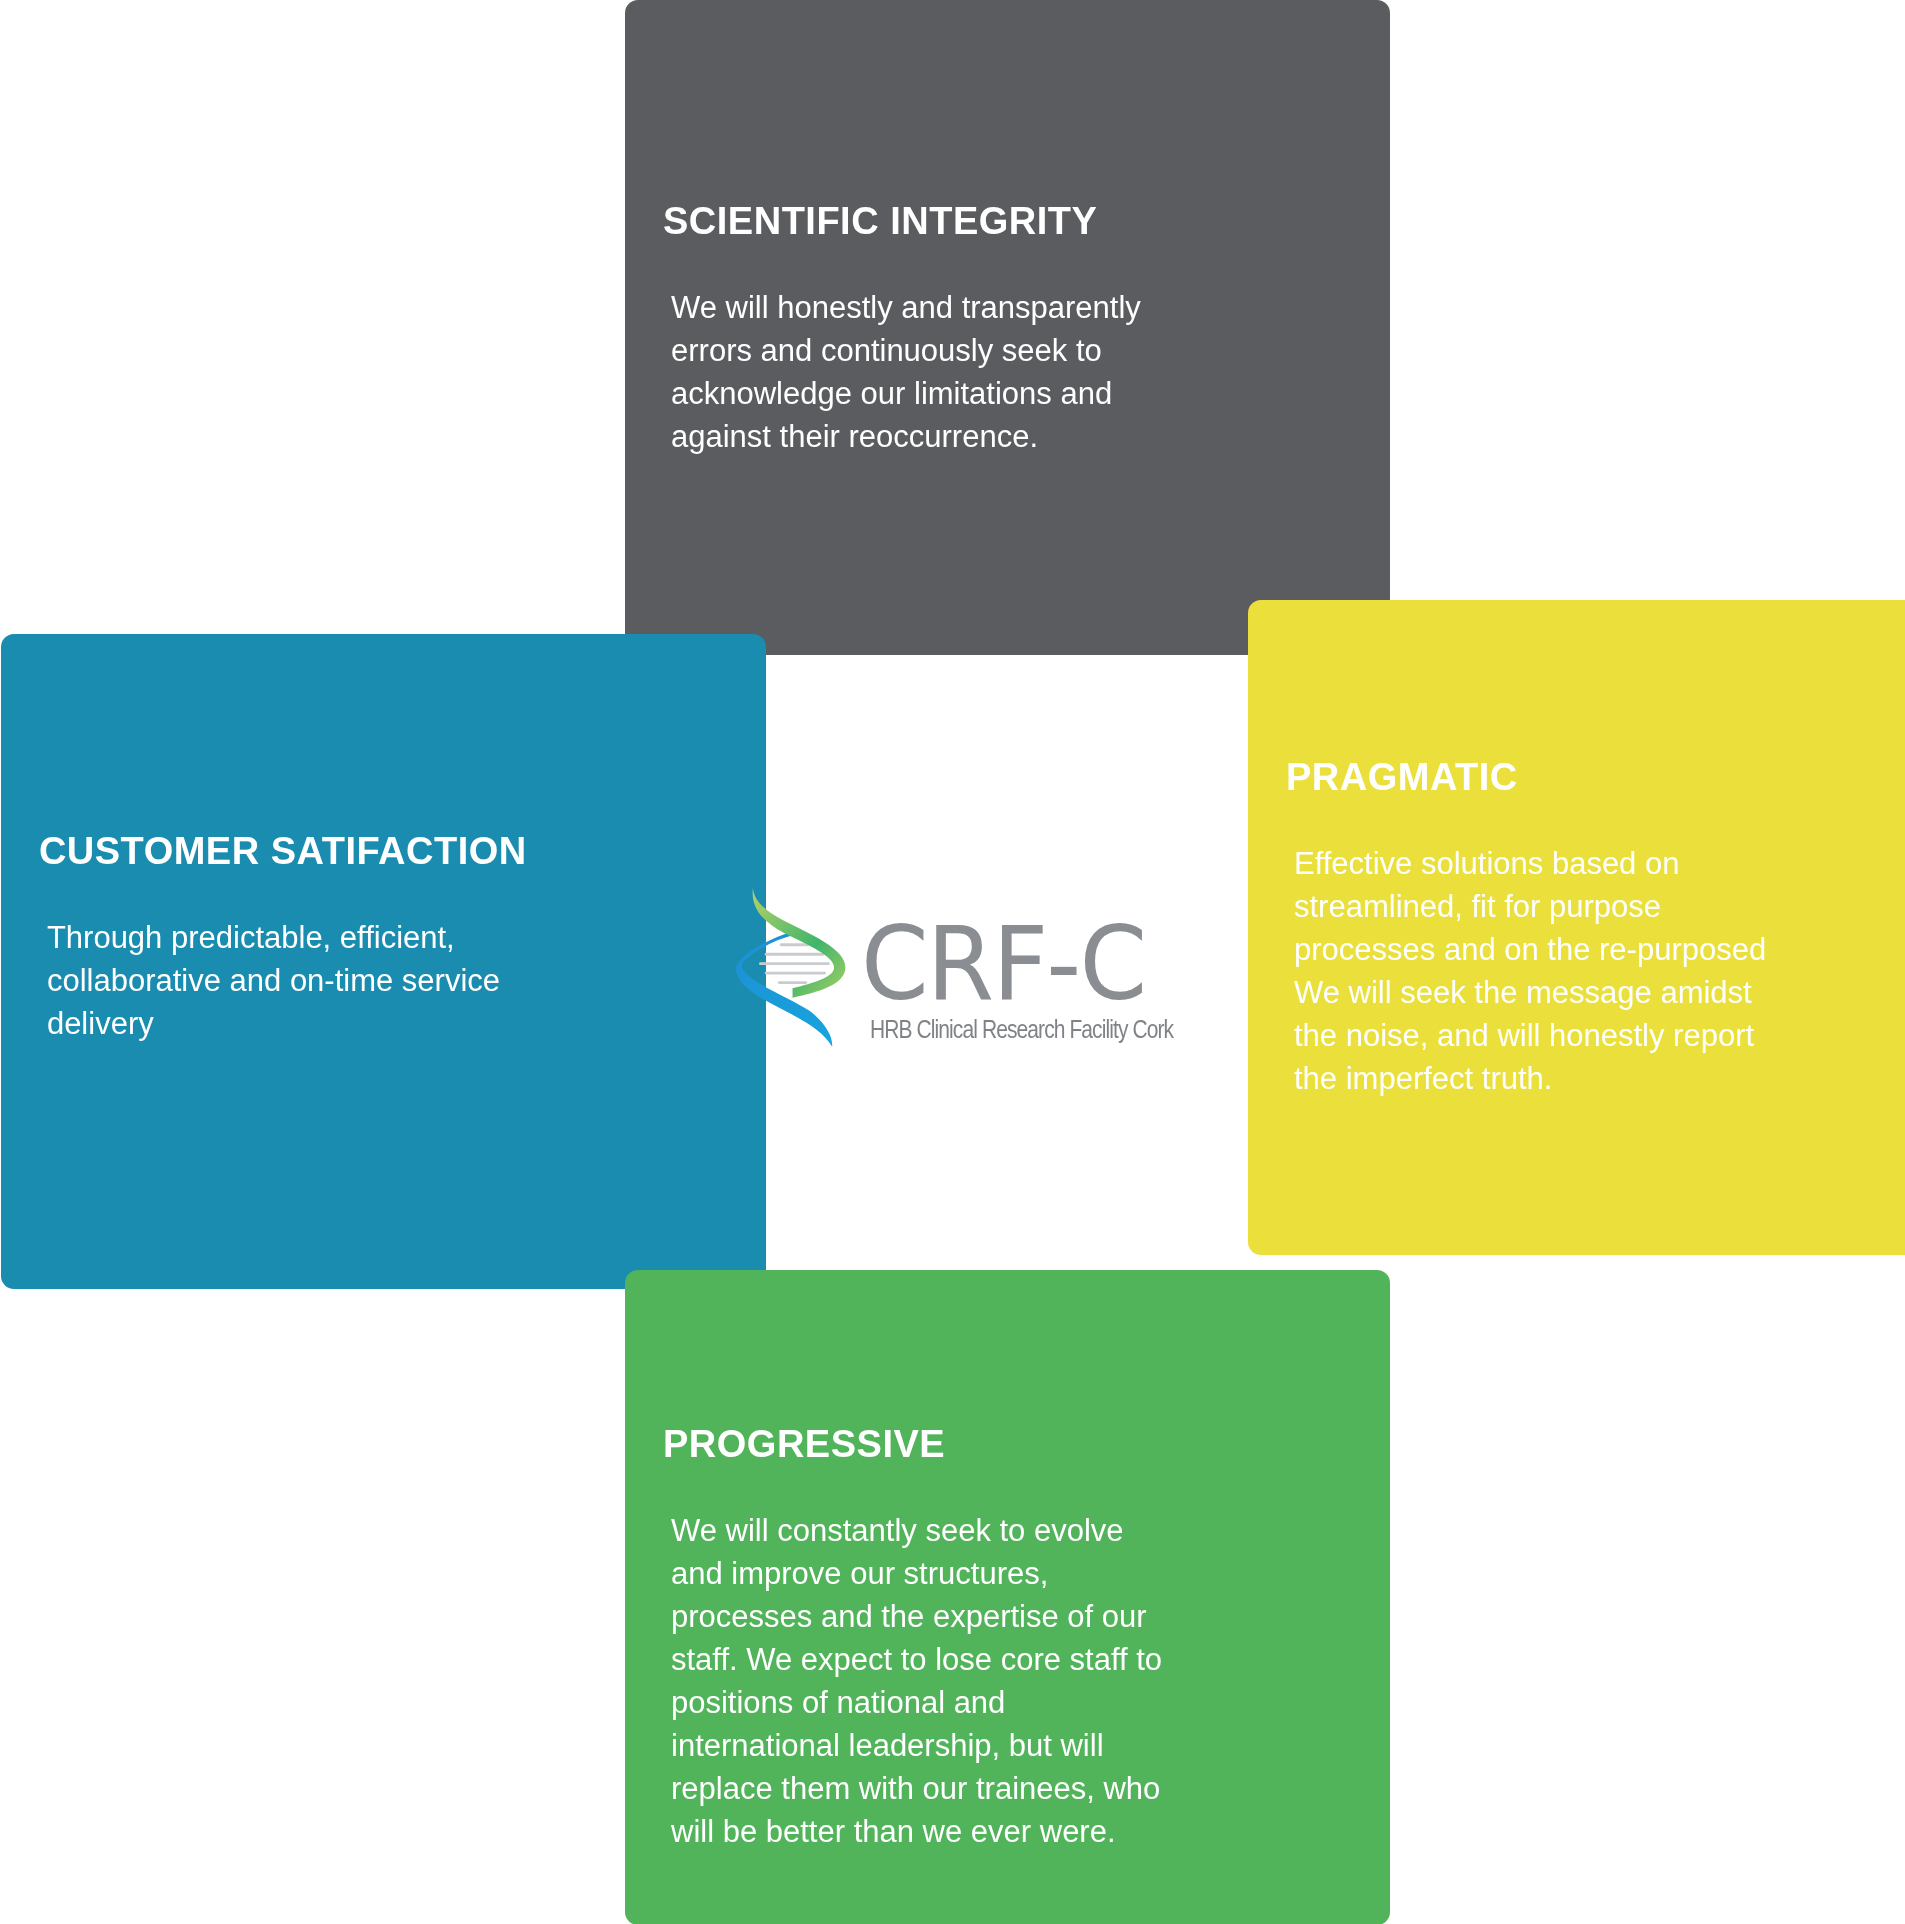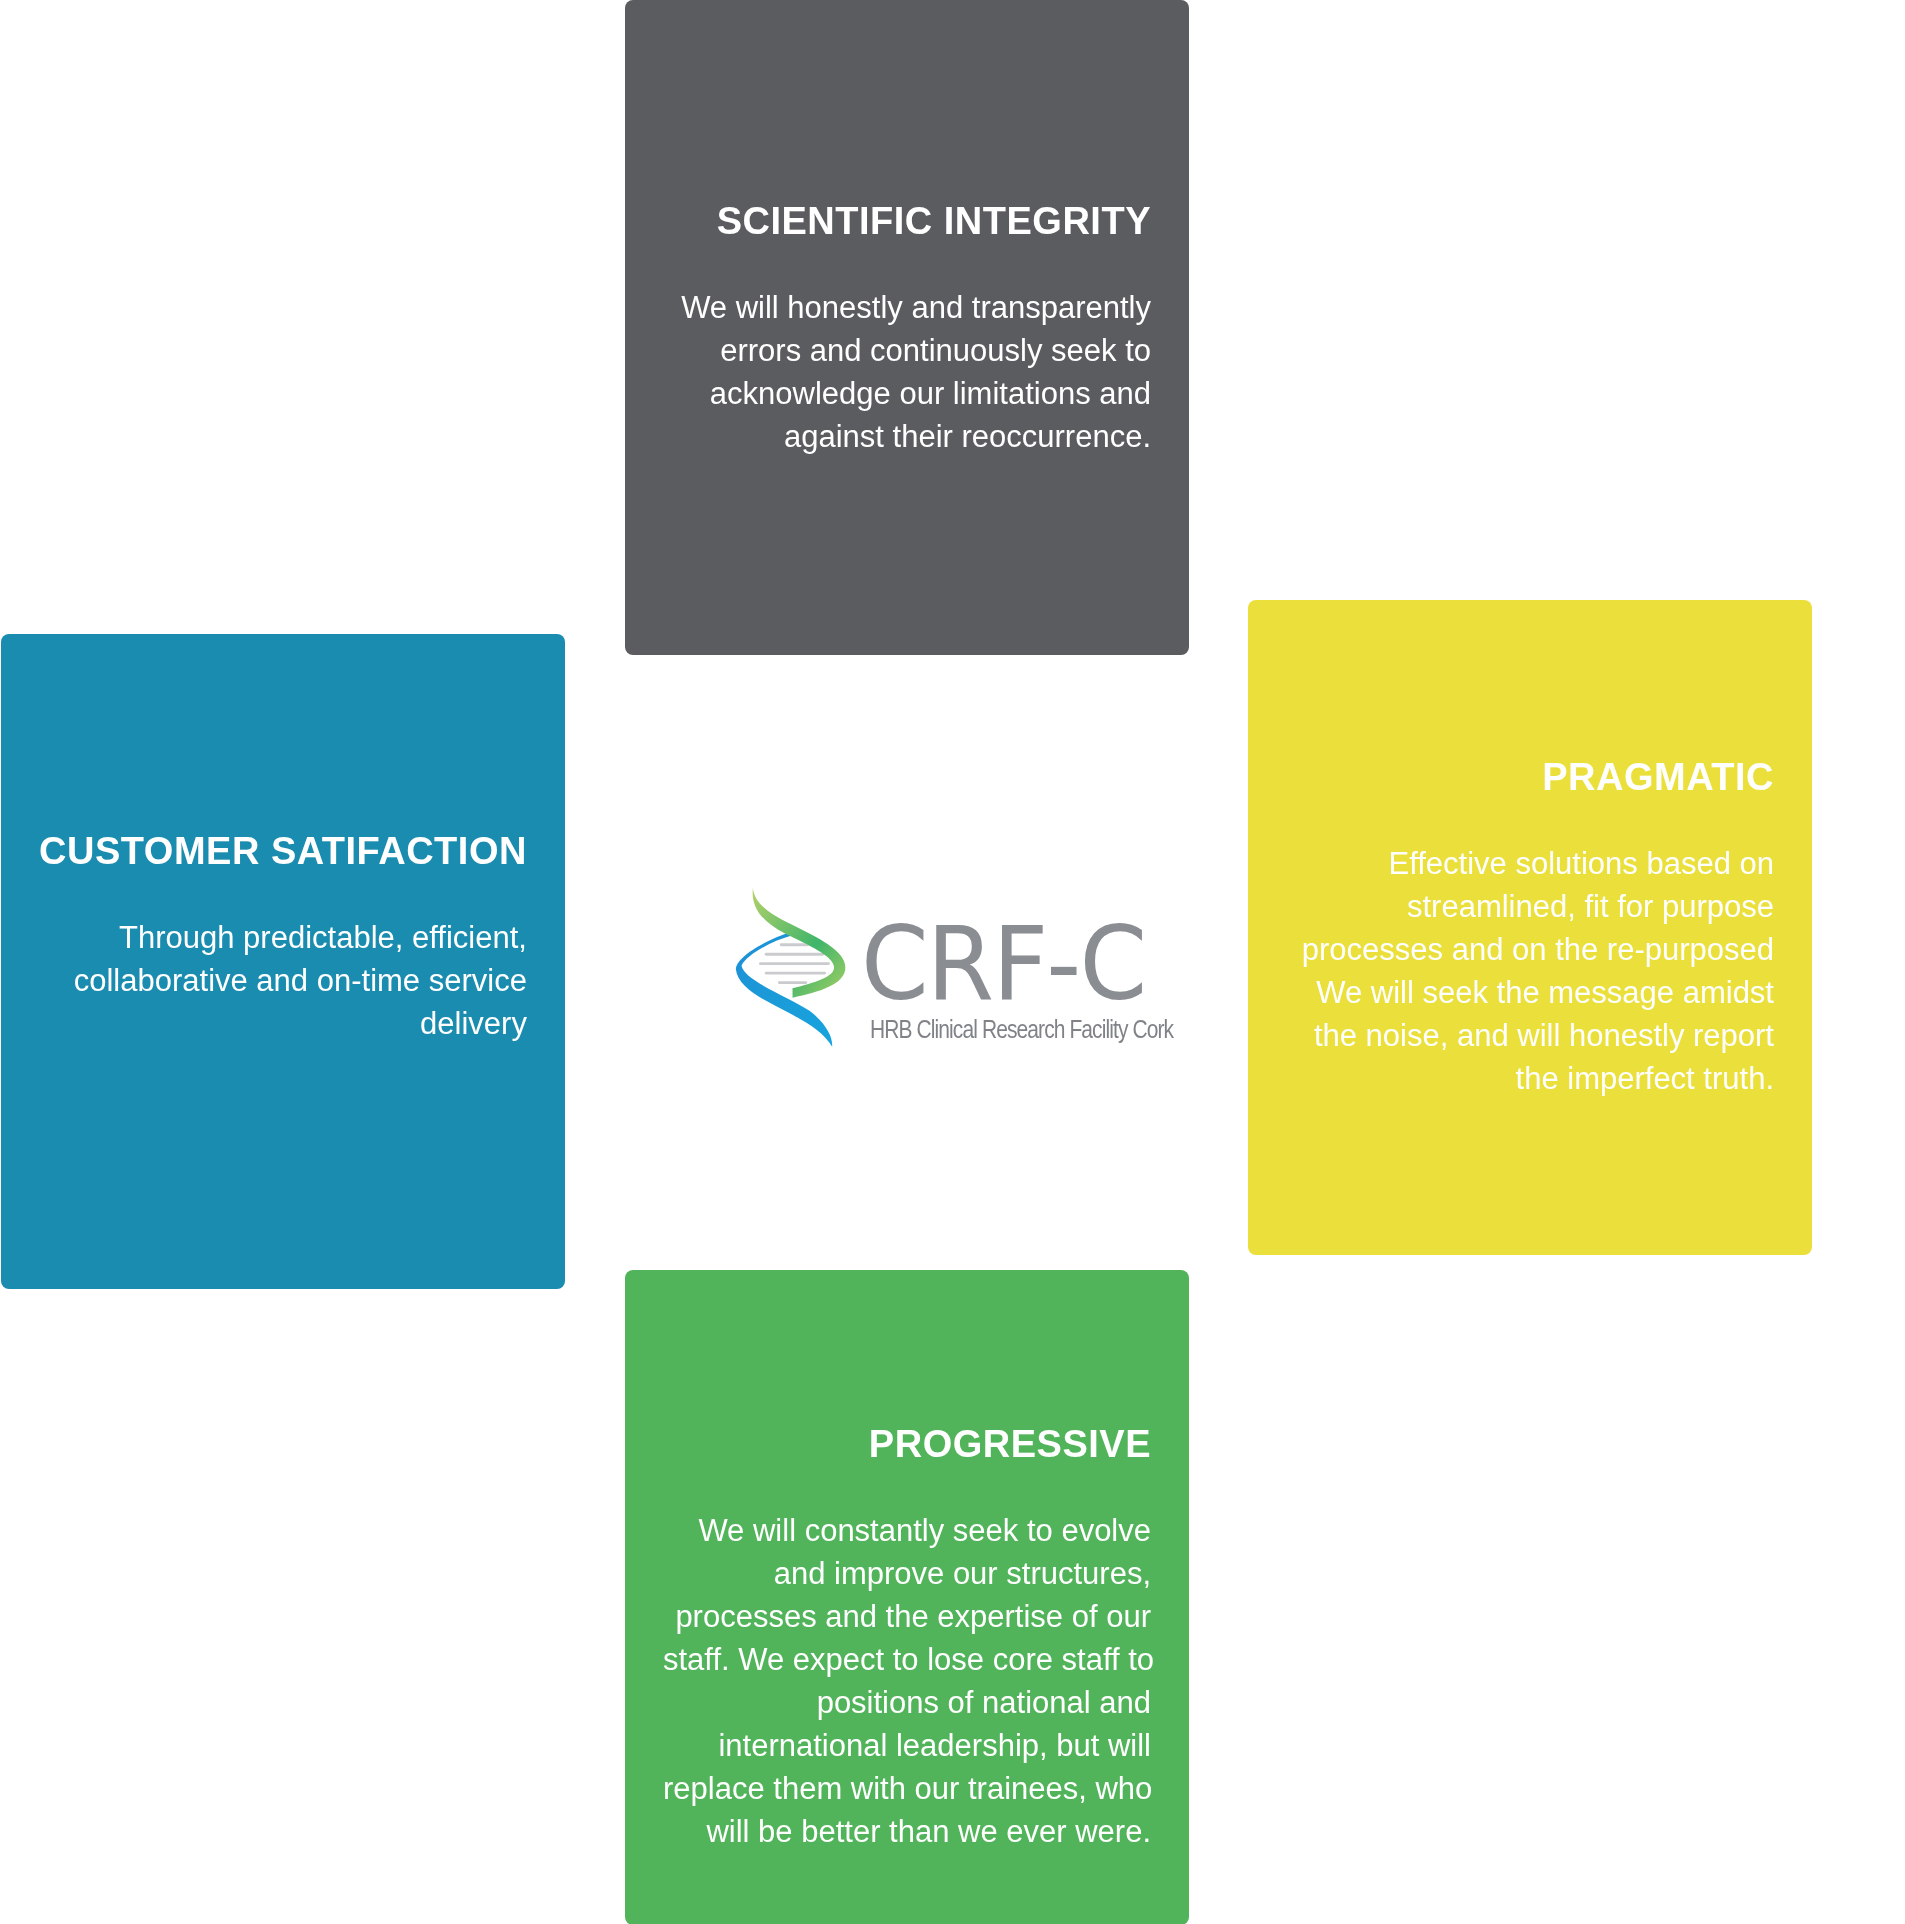--- a/index.html
+++ b/index.html
@@ -9,45 +9,45 @@
   }
   body {
     width: 1905px;
     height: 1925px;
     position: relative;
     overflow: hidden;
     font-family: "Liberation Sans", "DejaVu Sans", sans-serif;
   }
   .card {
     position: absolute;
-    width: 564px;
+    width: 765px;
     height: 655px;
-    border-radius: 8px;
+    border-radius: 13px;
     box-sizing: border-box;
     color: #ffffff;
-    text-align: right;
+    text-align: left;
   }
   .card .inner {
     position: absolute;
     left: 0;
     right: 0;
     padding: 0 38px;
     box-sizing: border-box;
   }
   .card .title {
     font-weight: bold;
     font-size: 38px;
     line-height: 45px;
     letter-spacing: 0.5px;
     margin: 0;
   }
   .card .body {
     font-size: 31px;
     line-height: 43px;
-    margin: 0;
+    margin: 8px;
     margin-top: 42px;
   }
   .card .body span { display: block; white-space: nowrap; }
 
   #card-gray   { left: 625px;  top: 0px;    background: #5b5c5f; }
   #card-blue   { left: 0.9px;    top: 634px;  background: #1a8caf; }
   #card-yellow { left: 1248px; top: 600px;  background: #ebe03b; }
   #card-green  { left: 625px;  top: 1270px; background: #52b45a; }
 
   #card-gray .inner   { top: 199px; }

